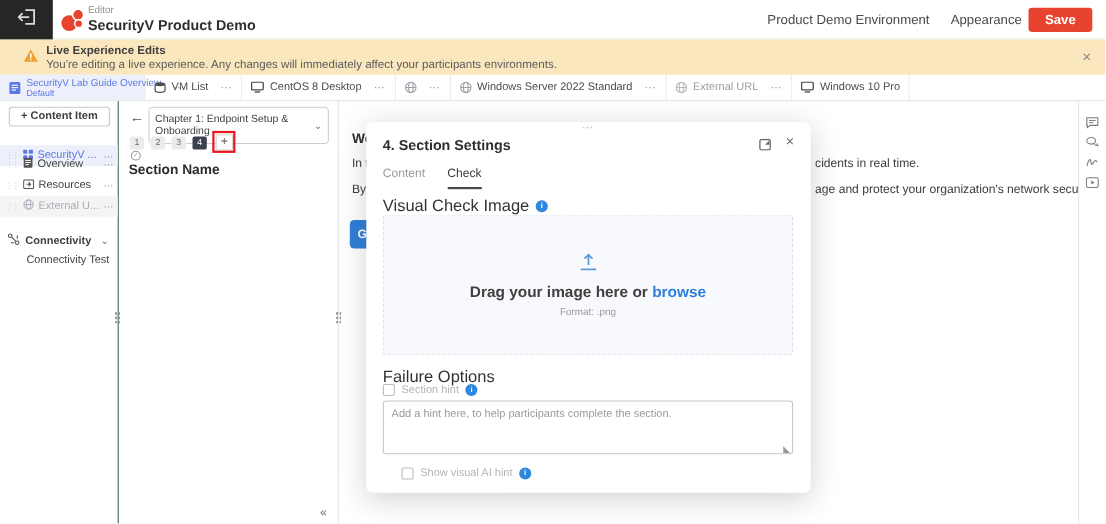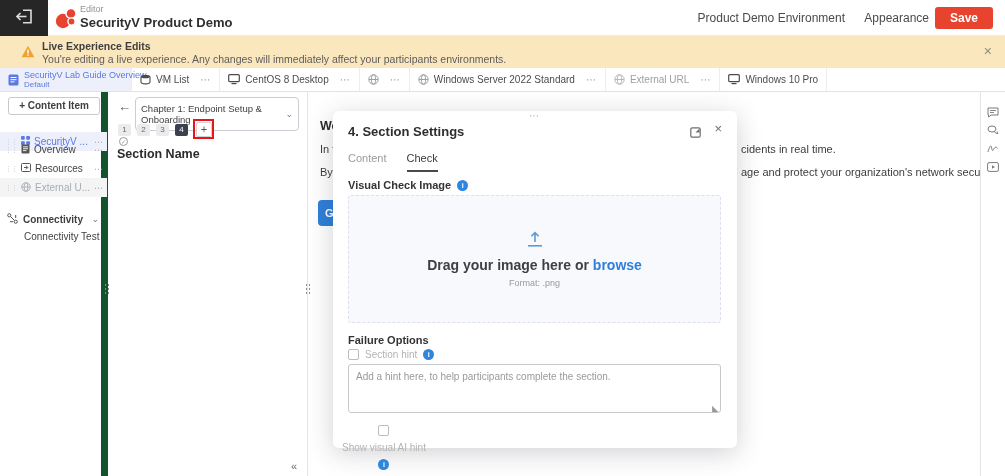--- a/index.html
+++ b/index.html
@@ -29,21 +29,21 @@
   .vmtab { display:flex; align-items:center; gap:5px; padding:0 8px; border-right:1px solid #ededed; font-size:10px; color:#4c4c4c; cursor:pointer; white-space:nowrap; }
   .vmtab .more { color:#9a9a9a; font-size:10px; margin-left:6px; letter-spacing:1px; }
   .vmtab.selected { background:#edf0fa; }
   .vmtab.selected .twoline div { color:#5b79e3; }
   .twoline div:first-child { font-size:9px; line-height:10px; }
   .twoline div:last-child  { font-size:8px; line-height:9px; }
   .vmtab.muted { color:#9aa0a6; }
   .tabicon { display:inline-flex; }
 
   
-  #sidebar { left:0; top:92px; width:108px; height:384px; background:#fff; border-right:7px solid #14532d; }
+  #sidebar { left:0; top:92px; width:108px; height:384px; background:#fff; border-right:1px solid #14532d; }
   #content-item-btn { left:8px; top:5px; width:92px; height:18px; border:1px solid #c9c9c9; border-radius:3px; background:#fff; font-size:10px; font-weight:bold; color:#3f3f3f; text-align:center; line-height:16px; cursor:pointer; }
   .side-row { position:absolute; left:0; width:107px; height:19px; display:flex; align-items:center; gap:4px; padding:0 4px 0 5px; font-size:10px; color:#3f3f3f; cursor:pointer; }
   .side-row .handle { color:#c2c2c2; font-size:7px; letter-spacing:-1px; }
   .side-row .more { margin-left:auto; color:#9a9a9a; font-size:9px; }
   .side-row.selected { background:#edf0fa; color:#5b79e3;margin-top:11px; }
   .side-row.muted { background:#f4f4f5; color:#a7adb5; }
   .side-row .lbl { overflow:hidden; white-space:nowrap; text-overflow:ellipsis; max-width:62px; }
   #connect-row { position:absolute; left:0; top:117px; width:107px; height:20px; display:flex; align-items:center; gap:5px; padding:0 8px 0 7px; font-size:10px; font-weight:bold; color:#3f3f3f; cursor:pointer; }
   #connect-row .chev { margin-left:auto; font-weight:normal; color:#777; font-size:9px; }
   #connect-test { left:24px; top:139px; font-size:10px; color:#3f3f3f; cursor:pointer; }
@@ -79,30 +79,30 @@
 
   
   #modal { left:333px; top:111px; width:404px; height:337px; background:#fff; border-radius:6px; box-shadow:0 5px 26px rgba(40,45,60,.22); }
   #modal-dots { left:0; right:0; top:-1px; text-align:center; color:#b5b5b5; font-size:10px; letter-spacing:2px; }
   #modal-title { left:15px; top:13px; font-size:13px; font-weight:bold; color:#2e2e2e; }
   #modal-expand { right:36px; top:13px; cursor:pointer; }
   #modal-close { right:15px; top:10px; font-size:13px; color:#6d6d6d; cursor:pointer; }
   .mtabs { left:15px; top:41px; display:flex; gap:20px; font-size:11px; }
   .mtab { color:#9b9b9b; padding-bottom:6px; cursor:pointer; }
   .mtab.active { color:#3a3a3a; border-bottom:2px solid #4a4a4a; }
-  .field-label { font-size:11px; font-weight:bold; color:#333; display:inline-block; }
+  .field-label { font-size:15px; font-weight:normal; color:#333; display:inline-block; }
   #vci-row { left:15px; top:68px; display:flex; align-items:center; gap:6px; }
   .info-dot { width:11px; height:11px; border-radius:50%; background:#2e86de; color:#fff; font-size:7px; font-weight:bold; text-align:center; line-height:11px; }
   #dropzone { left:15px; top:84px; width:373px; height:128px; background:#f8f9fd; border:1px dashed #dcdfee; border-radius:3px; display:flex; flex-direction:column; align-items:center; justify-content:center; cursor:pointer; }
   #dz-line { font-size:14px; font-weight:bold; color:#404040; margin-top:5px; }
   #dz-line a { color:#2e7fd9; text-decoration:none; }
   #dz-format { font-size:9px; color:#999; margin-top:5px; }
   #failure-label { left:15px; top:223px; }
   .chk-row { display:flex; align-items:center; gap:6px; }
-  #chk1 { left:15px; top:238px; } #chk2 { left:9px; top:314px;flex-direction:column; }
+  #chk1 { left:15px; top:238px; } #chk2 { left:32px; top:314px; }
   .chkbox { width:11px; height:11px; border:1.5px solid #bcbcbc; border-radius:2px; background:#fff; cursor:pointer; }
   .chklabel { font-size:10px; color:#b3b3b3; }
   #hint-area { left:15px; top:253px; width:373px; height:49px; border:1px solid #c8c8c8; border-radius:3px; font-family:"Liberation Sans",sans-serif; font-size:10px; color:#555; padding:6px 7px; resize:none; outline:none; }
   #hint-area::placeholder { color:#9a9a9a; }
   #resize-grip { left:379px; top:293px; font-size:8px; color:#999; transform:scaleX(-1); pointer-events:none; }
 </style>
 </head>
 <body>
 
 <div id="stage">

